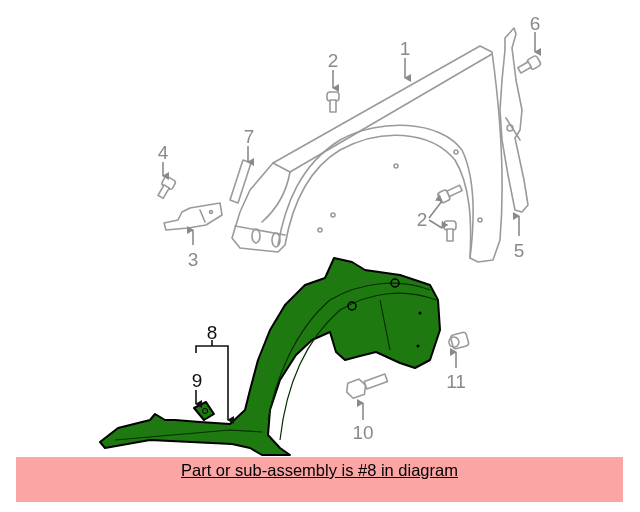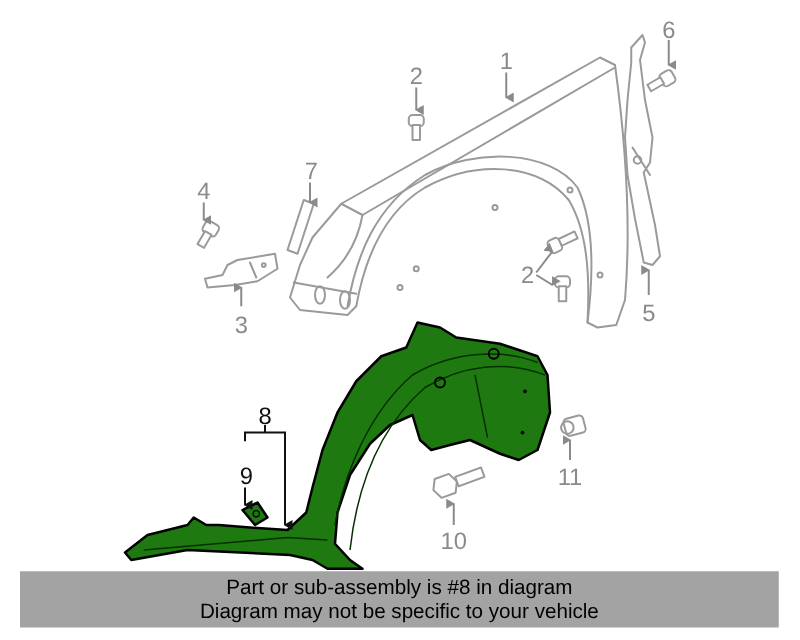--- a/index.html
+++ b/index.html
@@ -8,22 +8,22 @@
     #diagram { position: absolute; left: 0; top: 0; width: 640px; height: 512px; }
     .callout { font-family: "Liberation Sans", sans-serif; font-size: 19px; fill: #8a8a8a; text-anchor: middle; }
     .callout.dark { fill: #111111; }
     .gray-line { fill: none; stroke: #9a9a9a; stroke-width: 1.6; stroke-linejoin: round; stroke-linecap: round; }
     .gray-fill { fill: #ffffff; stroke: #9a9a9a; stroke-width: 1.6; stroke-linejoin: round; }
     .liner { fill: #1e7a10; stroke: #000; stroke-width: 2; stroke-linejoin: round; }
     .liner-detail { fill: none; stroke: #062f02; stroke-width: 1.2; }
     .arrow-gray { stroke: #8a8a8a; stroke-width: 1.6; fill: none; }
     .arrow-dark { stroke: #111; stroke-width: 1.6; fill: none; }
     #banner { position: absolute; left: 16px; top: 457px; width: 607px; height: 45px;
-              background: #a3a3a3; color: #000; text-align: center;
-              font-size: 16.5px; line-height: 19px; padding-top: 4px; box-sizing: border-box; }
+              background: #fca5a5; color: #000; text-align: center;
+              font-size: 16.5px; line-height: 19px; padding-top: 4px; box-sizing: border-box; text-decoration: underline; }
     #banner div { white-space: nowrap; }
   </style>
 </head>
 <body>
 
 <svg id="diagram" viewBox="0 0 640 512" xmlns="http://www.w3.org/2000/svg">
   <defs>
     <marker id="ag" markerWidth="8" markerHeight="8" refX="4" refY="6" orient="auto-start-reverse" markerUnits="userSpaceOnUse">
       <path d="M0,0 L8,0 L4,7 Z" fill="#8a8a8a"></path>
     </marker>
@@ -135,14 +135,13 @@
   <text class="callout" x="535" y="30">6</text>
   <text class="callout" x="249" y="143">7</text>
   <text class="callout dark" x="212" y="339">8</text>
   <text class="callout dark" x="197" y="387">9</text>
   <text class="callout" x="363" y="439">10</text>
   <text class="callout" x="456" y="388">11</text>
 </svg>
 
 <div id="banner">
   <div>Part or sub-assembly is #8 in diagram</div>
-  <div>Diagram may not be specific to your vehicle</div>
 </div>
 
 </body></html>

